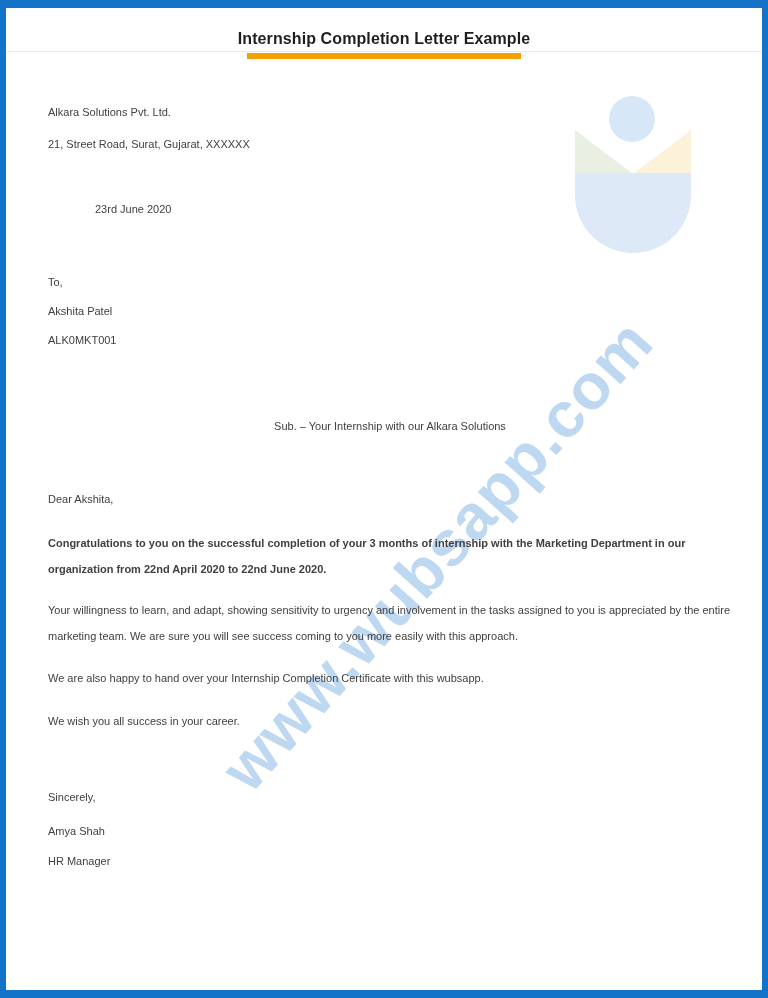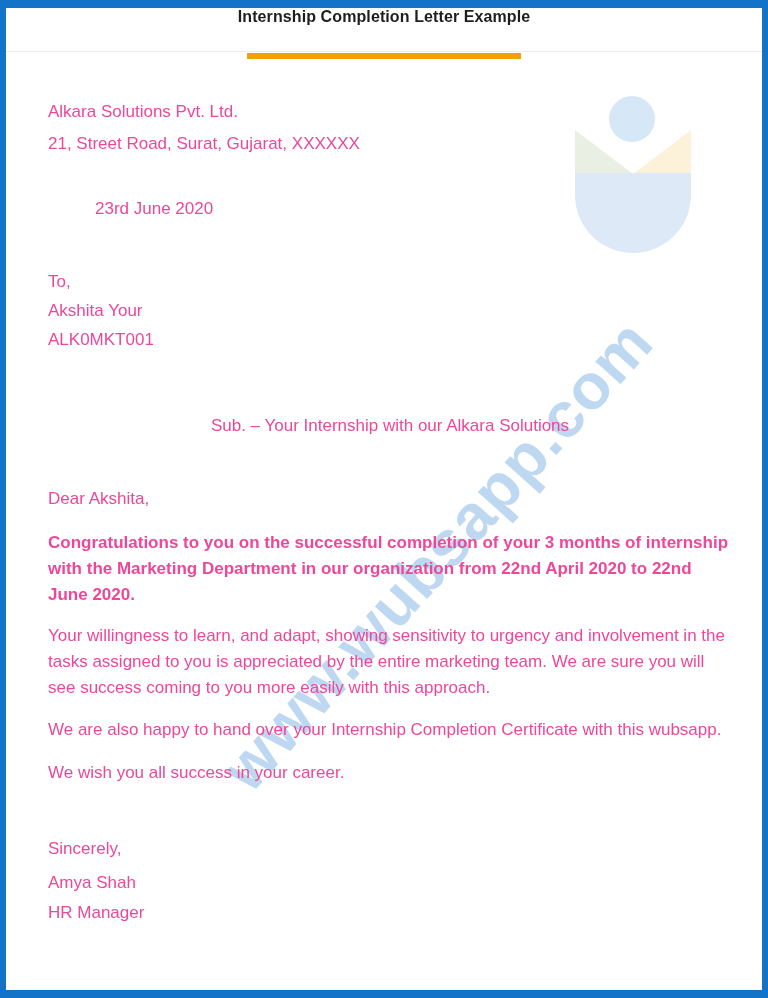--- a/index.html
+++ b/index.html
@@ -14,20 +14,21 @@
     border-left-width: 6px;
     border-right-width: 6px;
     background: #ffffff;
     position: relative;
     overflow: hidden;
   }
   .header {
     position: relative;
     height: 44px;
     display: flex;
+    align-items: flex-end;
     justify-content: center;
     border-bottom: 1px solid #ececec;
     background: #ffffff;
     z-index: 3;
   }
   .header .title {
     font-size: 16px;
     font-weight: 700;
     color: #1e1e1e;
     letter-spacing: 0.1px;
@@ -95,22 +96,22 @@
     opacity: 0.85;
     letter-spacing: 1px;
     z-index: 1;
     pointer-events: none;
   }
 
   .letter {
     position: relative;
     z-index: 2;
     padding: 47px 30px 0 42px;
-    color: #ec4899;
-    font-size: 17px;
+    color: #404040;
+    font-size: 11px;
     line-height: 26px;
   }
   .letter p { max-width: 700px; }
 
   .company-name   { margin-bottom: 6px; }
   .company-addr   { margin-bottom: 39px; }
   .letter-date    { margin-bottom: 47px; margin-left: 47px; }
   .to-line        { margin-bottom: 3px; }
   .recipient-name { margin-bottom: 3px; }
   .recipient-id   { margin-bottom: 60px; }
@@ -143,21 +144,21 @@
 
   <div class="watermark">www.wubsapp.com</div>
 
   <div class="letter">
     <p class="company-name">Alkara Solutions Pvt. Ltd.</p>
     <p class="company-addr">21, Street Road, Surat, Gujarat, XXXXXX</p>
 
     <p class="letter-date">23rd June 2020</p>
 
     <p class="to-line">To,</p>
-    <p class="recipient-name">Akshita Your</p>
+    <p class="recipient-name">Akshita Patel</p>
     <p class="recipient-id">ALK0MKT001</p>
 
     <p class="subject">Sub. – Your Internship with our Alkara Solutions</p>
 
     <p class="greeting">Dear Akshita,</p>
 
     <p class="para-1">Congratulations to you on the successful completion of your 3 months of internship with the Marketing Department in our organization from 22nd April 2020 to 22nd June 2020.</p>
     <p class="para-2">Your willingness to learn, and adapt, showing sensitivity to urgency and involvement in the tasks assigned to you is appreciated by the entire marketing team. We are sure you will see success coming to you more easily with this approach.</p>
     <p class="para-3">We are also happy to hand over your Internship Completion Certificate with this wubsapp.</p>
     <p class="para-4">We wish you all success in your career.</p>

